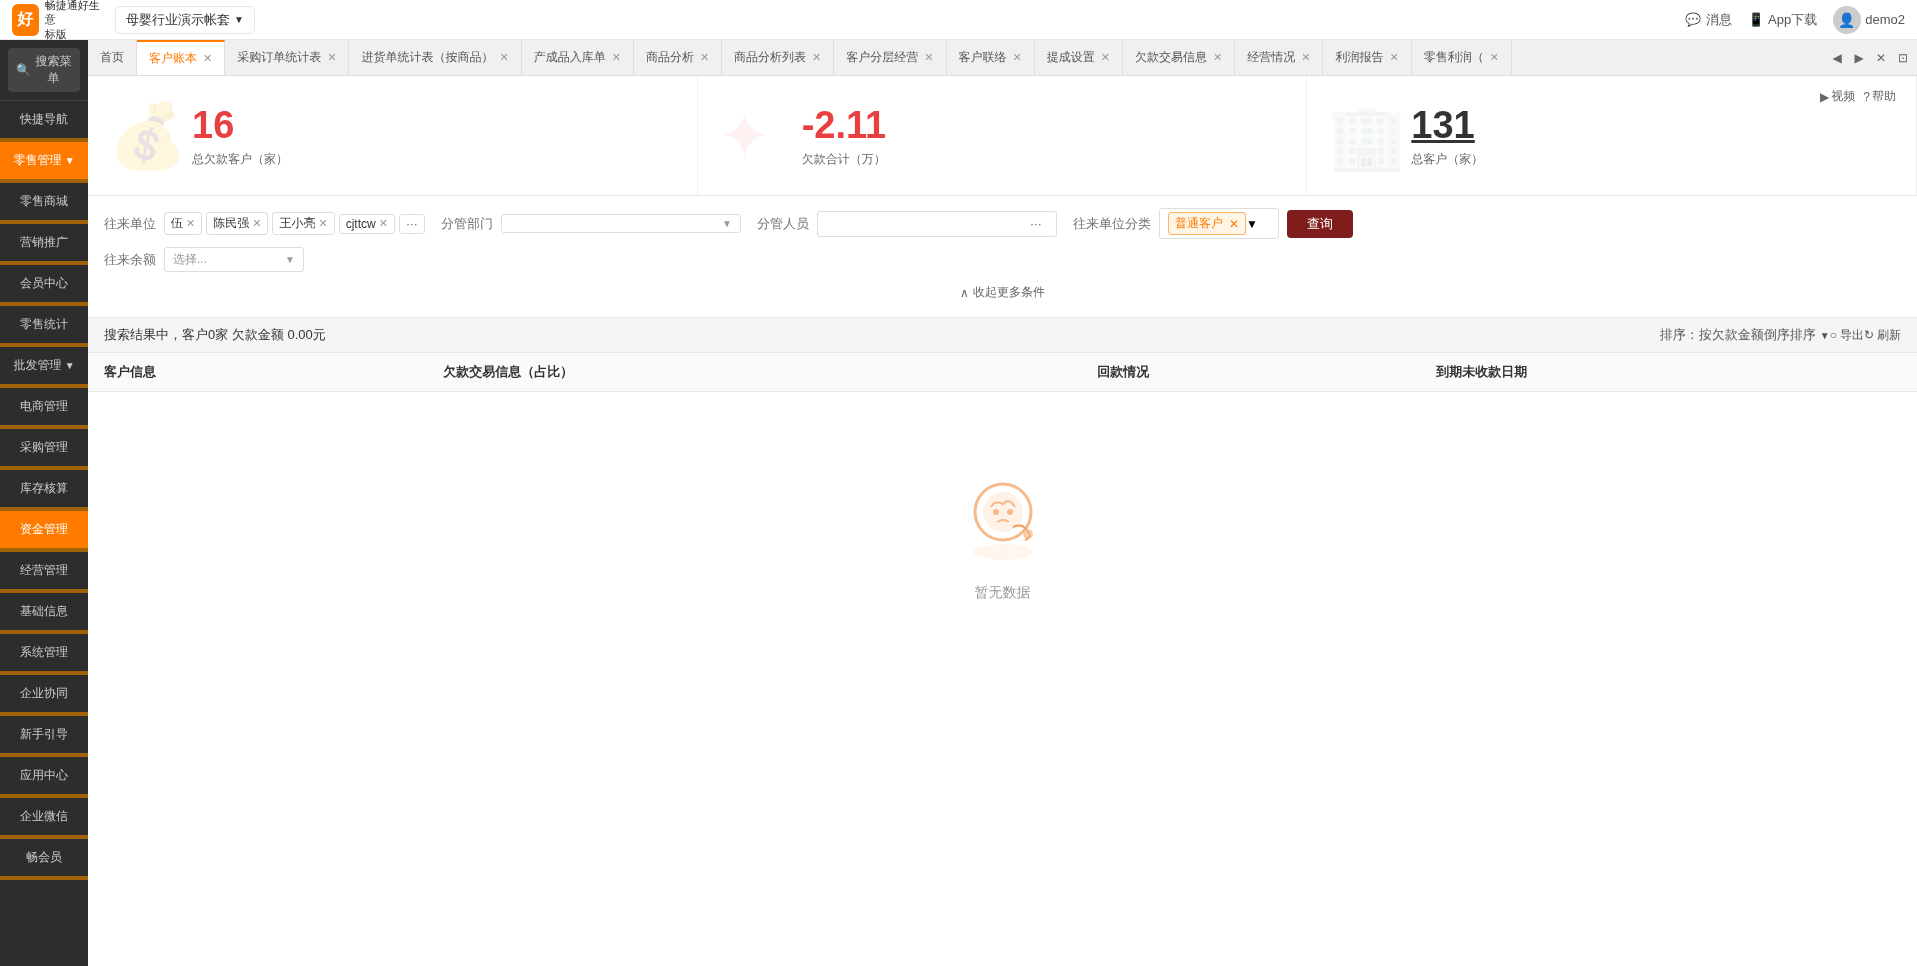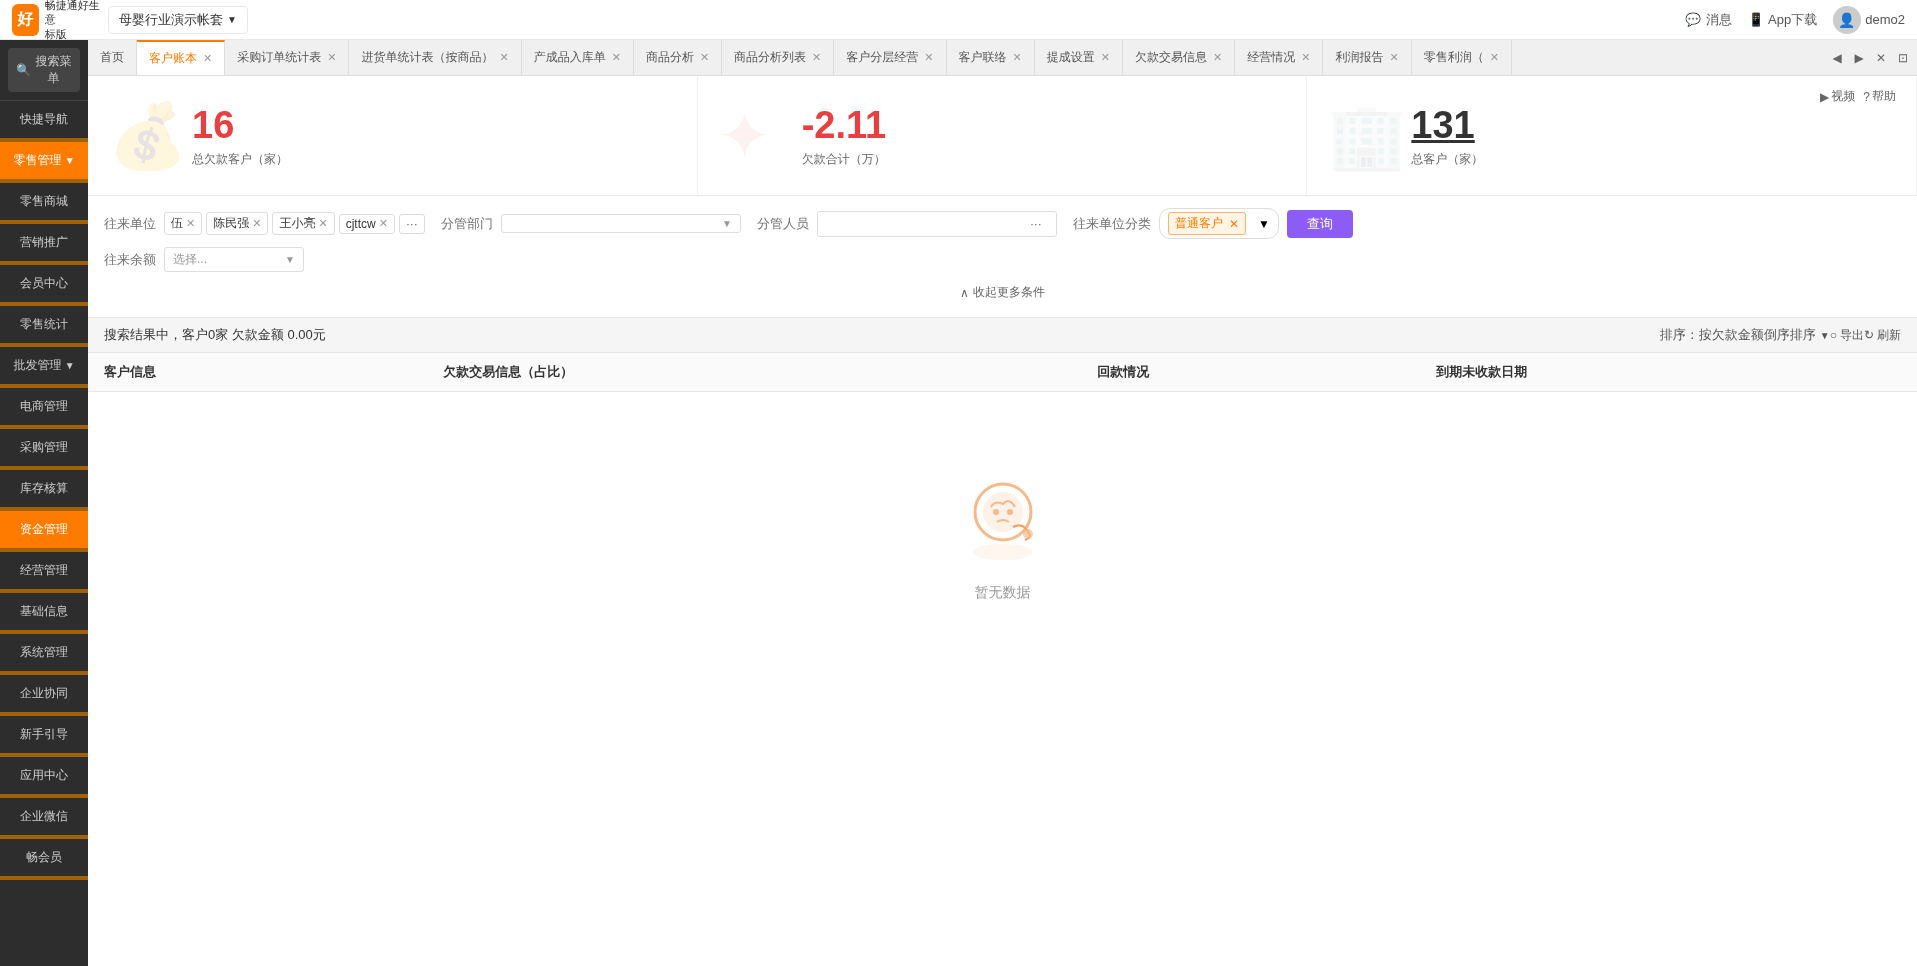--- a/index.html
+++ b/index.html
@@ -49,20 +49,21 @@
     .store-selector {
       display: flex;
       align-items: center;
       gap: 4px;
       padding: 4px 10px;
       border: 1px solid #e8e8e8;
       border-radius: 4px;
       cursor: pointer;
       font-size: 13px;
       color: #333;
+      margin-left: 7px;
     }
     .top-bar-right {
       display: flex;
       align-items: center;
       gap: 16px;
     }
     .top-right-item {
       display: flex;
       align-items: center;
       gap: 4px;
@@ -294,41 +295,41 @@
       border-radius: 3px;
       padding: 2px 6px;
       cursor: pointer;
       color: #666;
       font-size: 12px;
     }
     .category-select {
       display: flex;
       align-items: center;
       border: 1px solid #ddd;
-      border-radius: 11px;
+      border-radius: 3px;
       padding: 3px 8px;
       min-width: 120px;
       cursor: pointer;
       background: #fff;
       font-size: 12px;
-      justify-content: space-between;
+      justify-content: flex-start;
     }
     .tag-selected {
       display: flex;
       align-items: center;
       gap: 3px;
       background: #fff5e6;
       border: 1px solid #ffb366;
       border-radius: 3px;
       padding: 2px 6px;
       font-size: 12px;
       color: #ff7b00;
     }
     .query-btn {
-      background: #8b5cf6;
+      background: #7f1d1d;
       color: #fff;
       border: none;
       border-radius: 4px;
       padding: 5px 20px;
       cursor: pointer;
       font-size: 13px;
     }
     .collapse-btn {
       display: flex;
       align-items: center;

